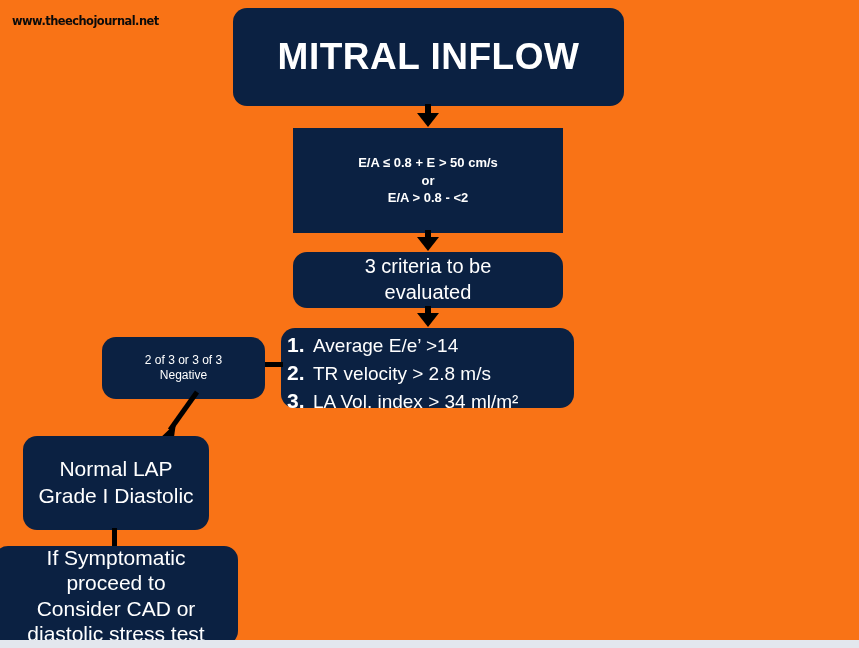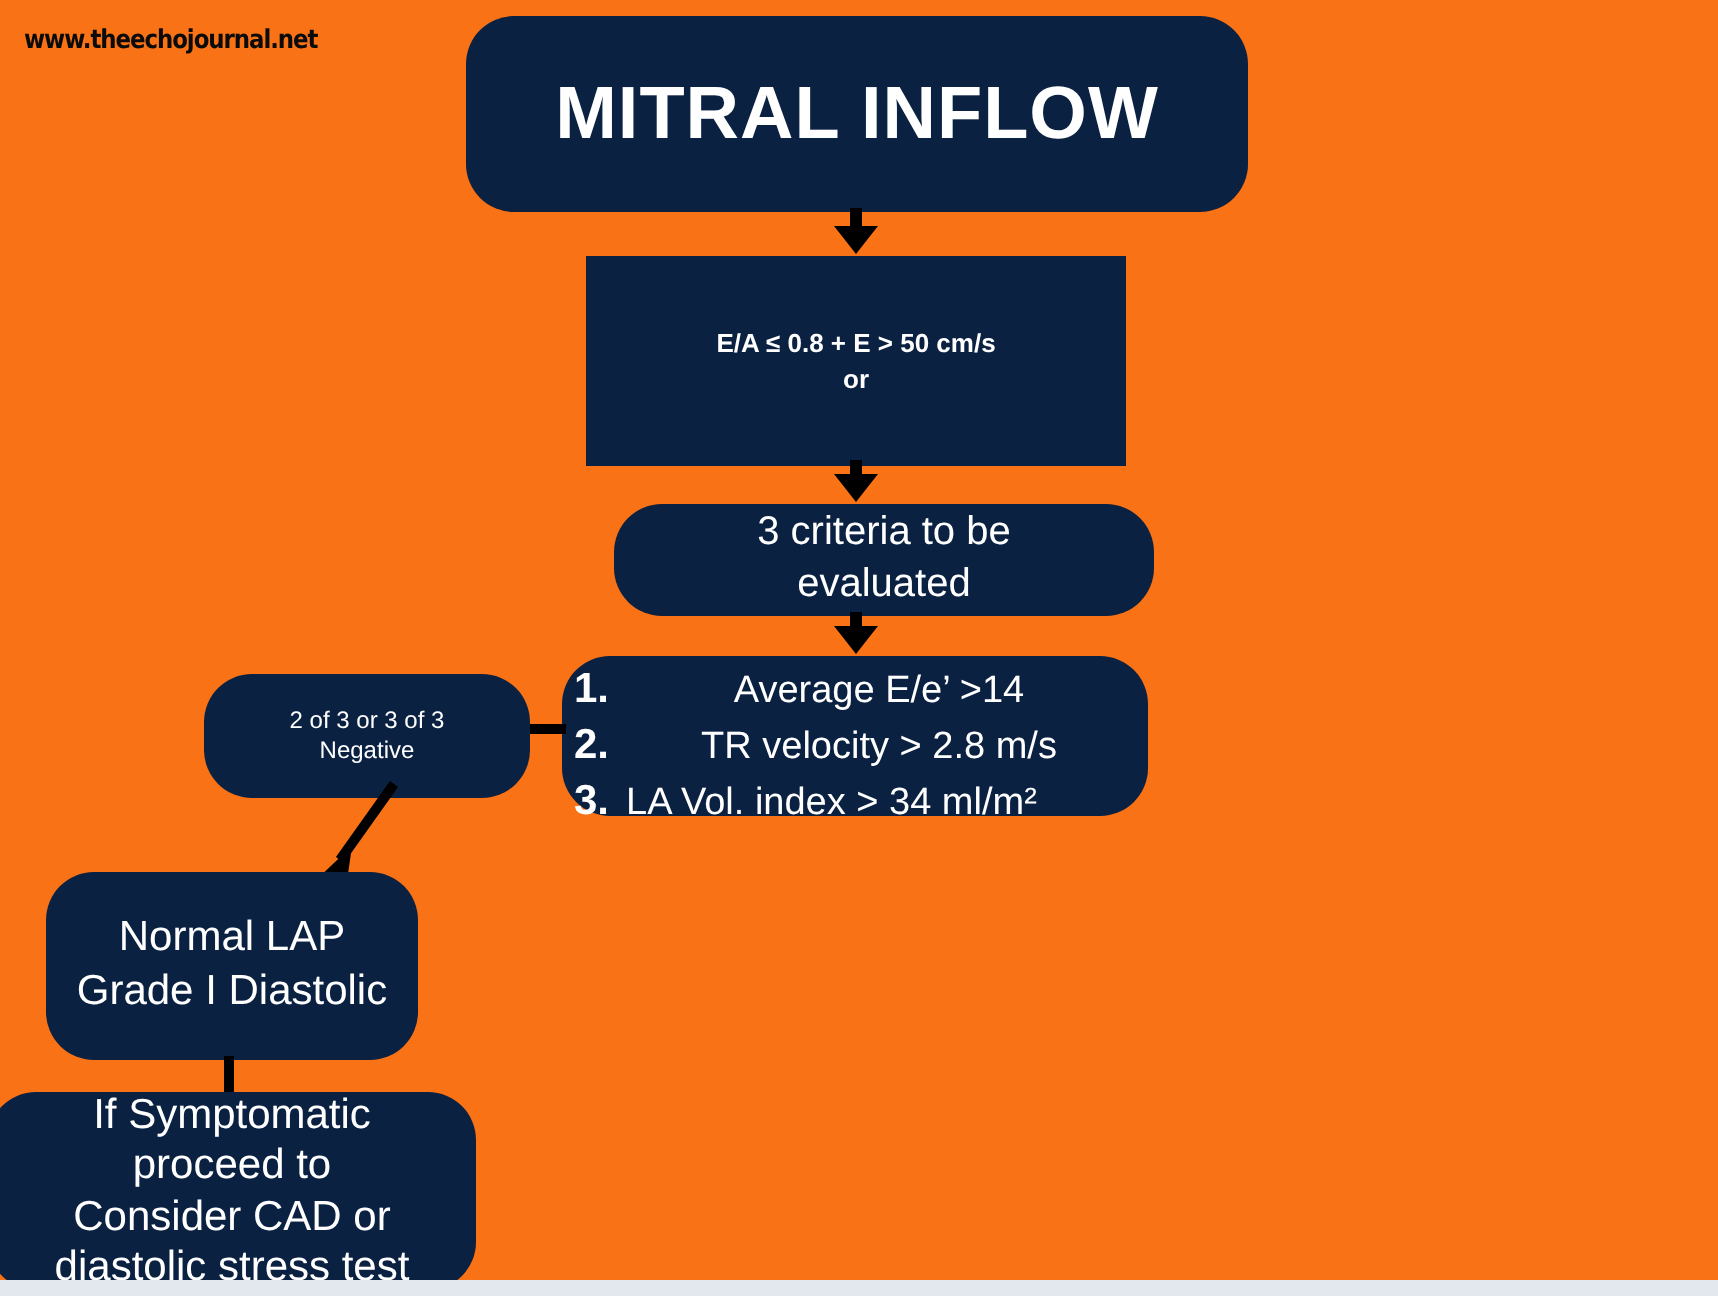--- a/index.html
+++ b/index.html
@@ -52,21 +52,21 @@
     background: #0b2142;
     color: #ffffff;
     box-sizing: border-box;
     display: flex;
     align-items: center;
     justify-content: center;
     text-align: center;
     line-height: 1.18;
   }
 
-  .node.rounded { border-radius: 24px; }
+  .node.rounded { border-radius: 14px; }
   .node.square  { border-radius: 0; }
 
   
   .node-title {
     left: 233px; top: 8px;
     width: 391px; height: 98px;
     border-radius: 16px;
     font-size: 37px;
     font-weight: bold;
     letter-spacing: 0.5px;
@@ -74,21 +74,21 @@
 
   .node-criteria-def {
     left: 293px; top: 128px;
     width: 270px; height: 105px;
     font-size: 13px;
     font-weight: bold;
     line-height: 1.35;
   }
 
   .node-three-criteria {
-    left: 307px; top: 252px;
+    left: 293px; top: 252px;
     width: 270px; height: 56px;
     font-size: 20px;
     font-weight: normal;
     line-height: 1.28;
   }
 
   .node-criteria-list {
     left: 281px; top: 328px;
     width: 293px; height: 80px;
     font-size: 19px;
@@ -104,21 +104,20 @@
     white-space: nowrap;
   }
   .crit-num {
     font-weight: bold;
     font-size: 21px;
     width: 26px;
     flex: none;
   }
   .crit-txt {
     flex: 1 1 auto;
-    text-align: center;
   }
   .crit-row.r3 .crit-txt { text-align: left; }
 
   .node-negative {
     left: 102px; top: 337px;
     width: 163px; height: 62px;
     font-size: 12px;
     font-weight: normal;
     line-height: 1.25;
   }
@@ -167,20 +166,21 @@
     <svg width="32" height="24" viewBox="0 0 32 24">
       <rect x="13" y="0" width="6" height="11" fill="#000000"></rect>
       <polygon points="5,9 27,9 16,23" fill="#000000"></polygon>
     </svg>
   </div>
 
   <div class="node node-criteria-def square">
     <div>
       <div>E/A ≤ 0.8 + E &gt; 50 cm/s</div>
       <div>or</div>
+      <div>E/A &gt; 0.8 - &lt;2</div>
     </div>
   </div>
 
   <div class="conn conn-arrow-2">
     <svg width="32" height="22" viewBox="0 0 32 22">
       <rect x="13" y="0" width="6" height="9" fill="#000000"></rect>
       <polygon points="5,7 27,7 16,21" fill="#000000"></polygon>
     </svg>
   </div>
 

